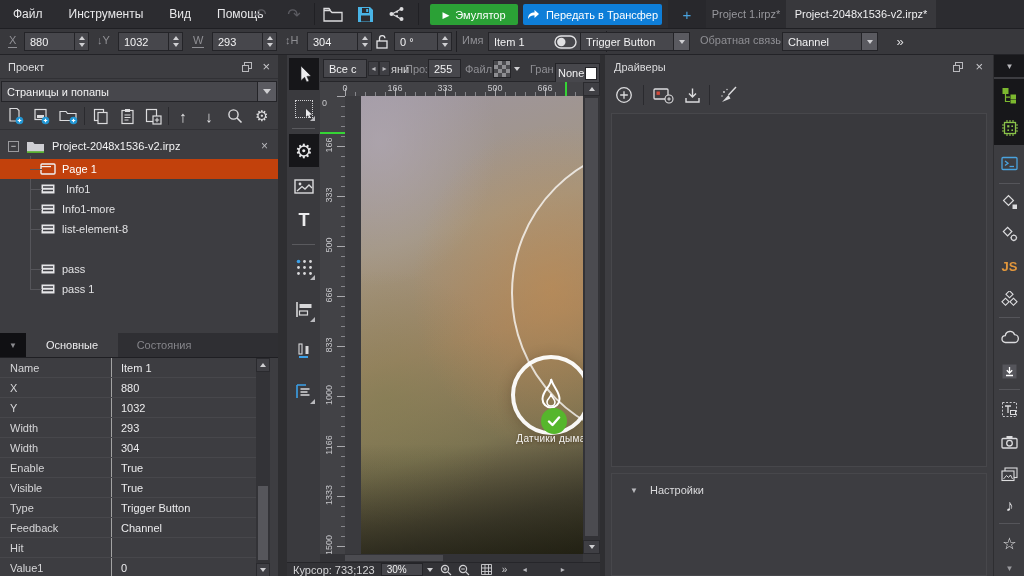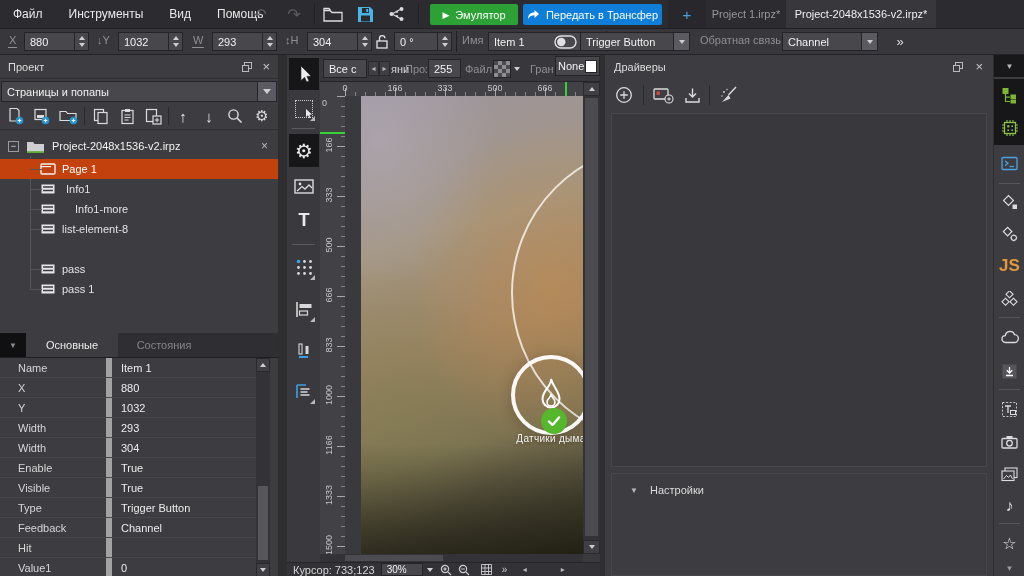--- a/index.html
+++ b/index.html
@@ -16,21 +16,21 @@
   .menu-item{padding:0 13px;height:28px;display:flex;align-items:center;color:#e8e8ea;font-size:12px}
   .vsep{position:absolute;width:1px;background:#202024}
   .panel{background:#3d3d41}
   .toolicon{position:absolute;display:flex;align-items:center;justify-content:center}
   .corner:after{content:"";position:absolute;right:1px;bottom:1px;width:0;height:0;border-left:5px solid transparent;border-bottom:5px solid #b9b9bd}
   .dockit{position:absolute;left:0;width:31px;display:flex;align-items:center;justify-content:center}
   .dsep{position:absolute;left:5px;width:21px;height:1px;background:#55555a}
   .treerow{position:absolute;left:0;width:278px;height:20px;display:flex;align-items:center;color:#e2e2e4}
   .kidline{position:absolute;width:12px;height:1px;background:#55555a;left:30px}
   .prow{position:absolute;left:0;width:256px;height:20px;border-bottom:1px solid #47474b;display:flex;box-sizing:border-box}
-  .prow .k{width:112px;padding-left:18px;display:flex;align-items:center;color:#d6d6d8;border-right:6px solid #a3a3a3;box-sizing:border-box}
+  .prow .k{width:112px;padding-left:10px;display:flex;align-items:center;color:#d6d6d8;border-right:1px solid #a3a3a3;box-sizing:border-box}
   .prow .v{flex:1;padding-left:9px;display:flex;align-items:center;color:#ececee}
   .sbtn{background:#3f3f44;border:1px solid #2a2a2e;display:flex;align-items:center;justify-content:center;box-sizing:border-box}
   .rlabel{font-size:9px;color:#c6c6ca}
   .hbtn{display:flex;align-items:center;justify-content:center}
 </style>
 </head>
 <body>
 
 <div class="abs" style="left:0;top:0;width:1024px;height:28px;background:#2c2c30;display:flex;align-items:center">
   <div class="menu-item">
@@ -282,21 +282,21 @@
           <path d="M2 3h10 M2 6.5h10" stroke="#3d3d41" stroke-width="1.6"></path>
         </svg>
       <span style="margin-left:11px">Info1</span>
     </div>
     <div class="treerow" style="top:69px">
       <div class="kidline" style="top:10px"></div>
       <svg width="14" height="10" viewBox="0 0 14 10" style="margin-left:41px">
           <rect x="0.5" y="0.5" width="13" height="9" fill="#e6e6e8"></rect>
           <path d="M2 3h10 M2 6.5h10" stroke="#3d3d41" stroke-width="1.6"></path>
         </svg>
-      <span style="margin-left:20px">Info1-more</span>
+      <span style="margin-left:7px">Info1-more</span>
     </div>
     <div class="treerow" style="top:89px">
       <div class="kidline" style="top:10px"></div>
       <svg width="14" height="10" viewBox="0 0 14 10" style="margin-left:41px">
           <rect x="0.5" y="0.5" width="13" height="9" fill="#e6e6e8"></rect>
           <path d="M2 3h10 M2 6.5h10" stroke="#3d3d41" stroke-width="1.6"></path>
         </svg>
       <span style="margin-left:7px">list-element-8</span>
     </div>
     <div class="treerow" style="top:129px">
@@ -404,21 +404,21 @@
   <span class="abs glabel" style="left:118px;top:8px;width:22px;overflow:hidden">Проз</span>
   <div class="abs field" style="left:141px;top:4px;width:33px;height:19px">
       <span>255</span>
     </div>
   <span class="abs glabel" style="left:178px;top:8px">Файл</span>
   <div class="abs" style="left:206px;top:5px;width:30px;height:17px;display:flex;align-items:center">
     <div style="width:16px;height:16px;border:1px solid #242428;background:repeating-conic-gradient(#8e8e92 0 25%,#4a4a4e 0 50%) 0 0/8px 8px"></div>
     <div class="tri-dn" style="margin-left:3px;border-left-width:3px;border-right-width:3px;border-top-width:4px"></div>
   </div>
   <span class="abs glabel" style="left:243px;top:8px;width:24px;overflow:hidden">Гран</span>
-  <div class="abs field" style="left:268px;top:1px;width:45px;height:20px;padding:0 2px;gap:1px">
+  <div class="abs field" style="left:268px;top:8px;width:45px;height:20px;padding:0 2px;gap:1px">
     <span>None</span>
     <div style="width:11px;height:11px;background:#fff;border:1px solid #242428"></div>
   </div>
 
   <div class="abs" style="left:0;top:0;width:33px;height:521px;background:#3a3a3e">
     <div class="toolicon" style="left:2px;top:3px;width:30px;height:32px;background:#161619">
       <svg width="16" height="18" viewBox="0 0 16 18">
           <path d="M5 1 L5 15.5 L8.6 12.3 L10.7 17 L13 16 L10.9 11.4 L15 11 Z" fill="#ececee" stroke="#26262a" stroke-width="0.6"></path>
         </svg>
     </div>
@@ -670,21 +670,21 @@
         <rect x="10.5" y="10.5" width="4.5" height="4.5" fill="#dcdcde"></rect>
       </svg>
   </div>
   <div class="dockit" style="top:164px;height:30px">
     <svg width="16" height="16" viewBox="0 0 16 16">
         <rect x="2.6" y="2.6" width="6" height="6" transform="rotate(45 5.6 5.6)" fill="none" stroke="#dcdcde" stroke-width="1.2"></rect>
         <circle cx="11.8" cy="11.8" r="2.6" fill="none" stroke="#dcdcde" stroke-width="1.1"></circle>
         <path d="M11.8 8.4v1 M11.8 14.2v1 M8.4 11.8h1 M14.2 11.8h1" stroke="#dcdcde" stroke-width="1.1"></path>
       </svg>
   </div>
-  <div class="dockit" style="top:196px;height:30px;color:#e2973c;font-weight:bold;font-size:17px">
+  <div class="dockit" style="top:196px;height:30px;color:#e2973c;font-weight:bold;font-size:13px">
       <span>JS</span>
     </div>
   <div class="dockit" style="top:228px;height:32px">
     <svg width="17" height="16" viewBox="0 0 17 16">
         <rect x="6" y="0.8" width="5" height="5" transform="rotate(45 8.5 3.3)" fill="none" stroke="#dcdcde" stroke-width="1.1"></rect>
         <rect x="2" y="8.3" width="5" height="5" transform="rotate(45 4.5 10.8)" fill="none" stroke="#dcdcde" stroke-width="1.1"></rect>
         <rect x="10" y="8.3" width="5" height="5" transform="rotate(45 12.5 10.8)" fill="none" stroke="#dcdcde" stroke-width="1.1"></rect>
       </svg>
   </div>
   <div class="dsep" style="top:262px"></div>

